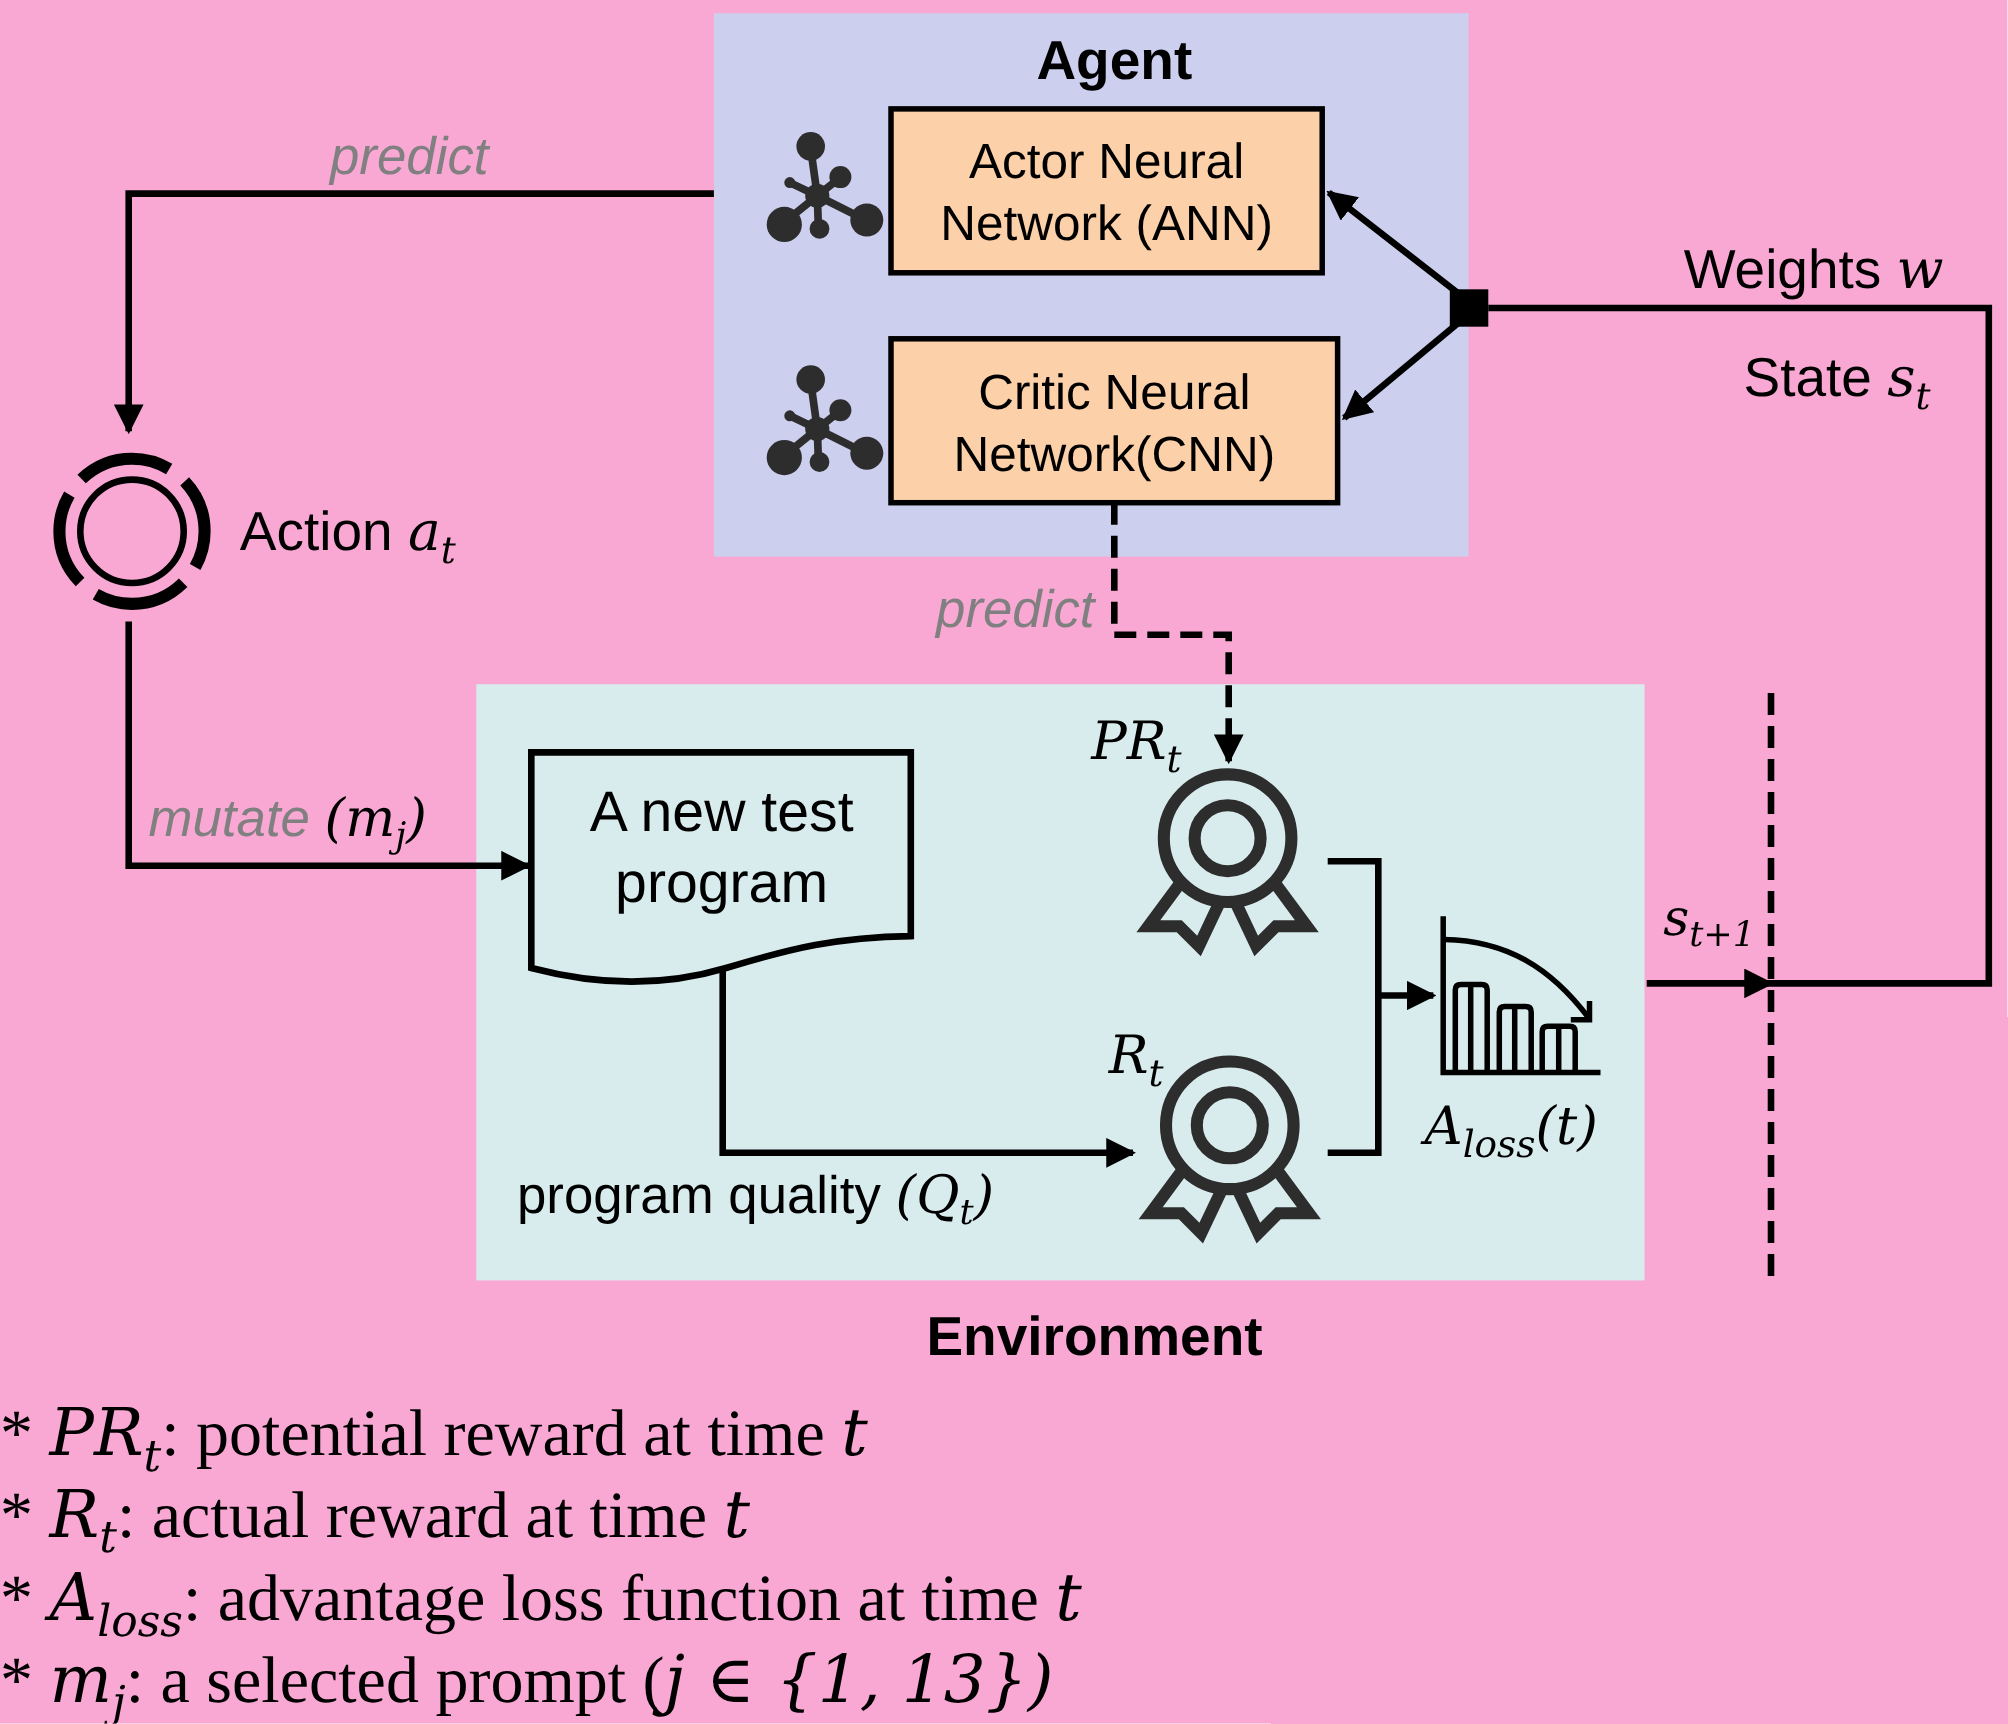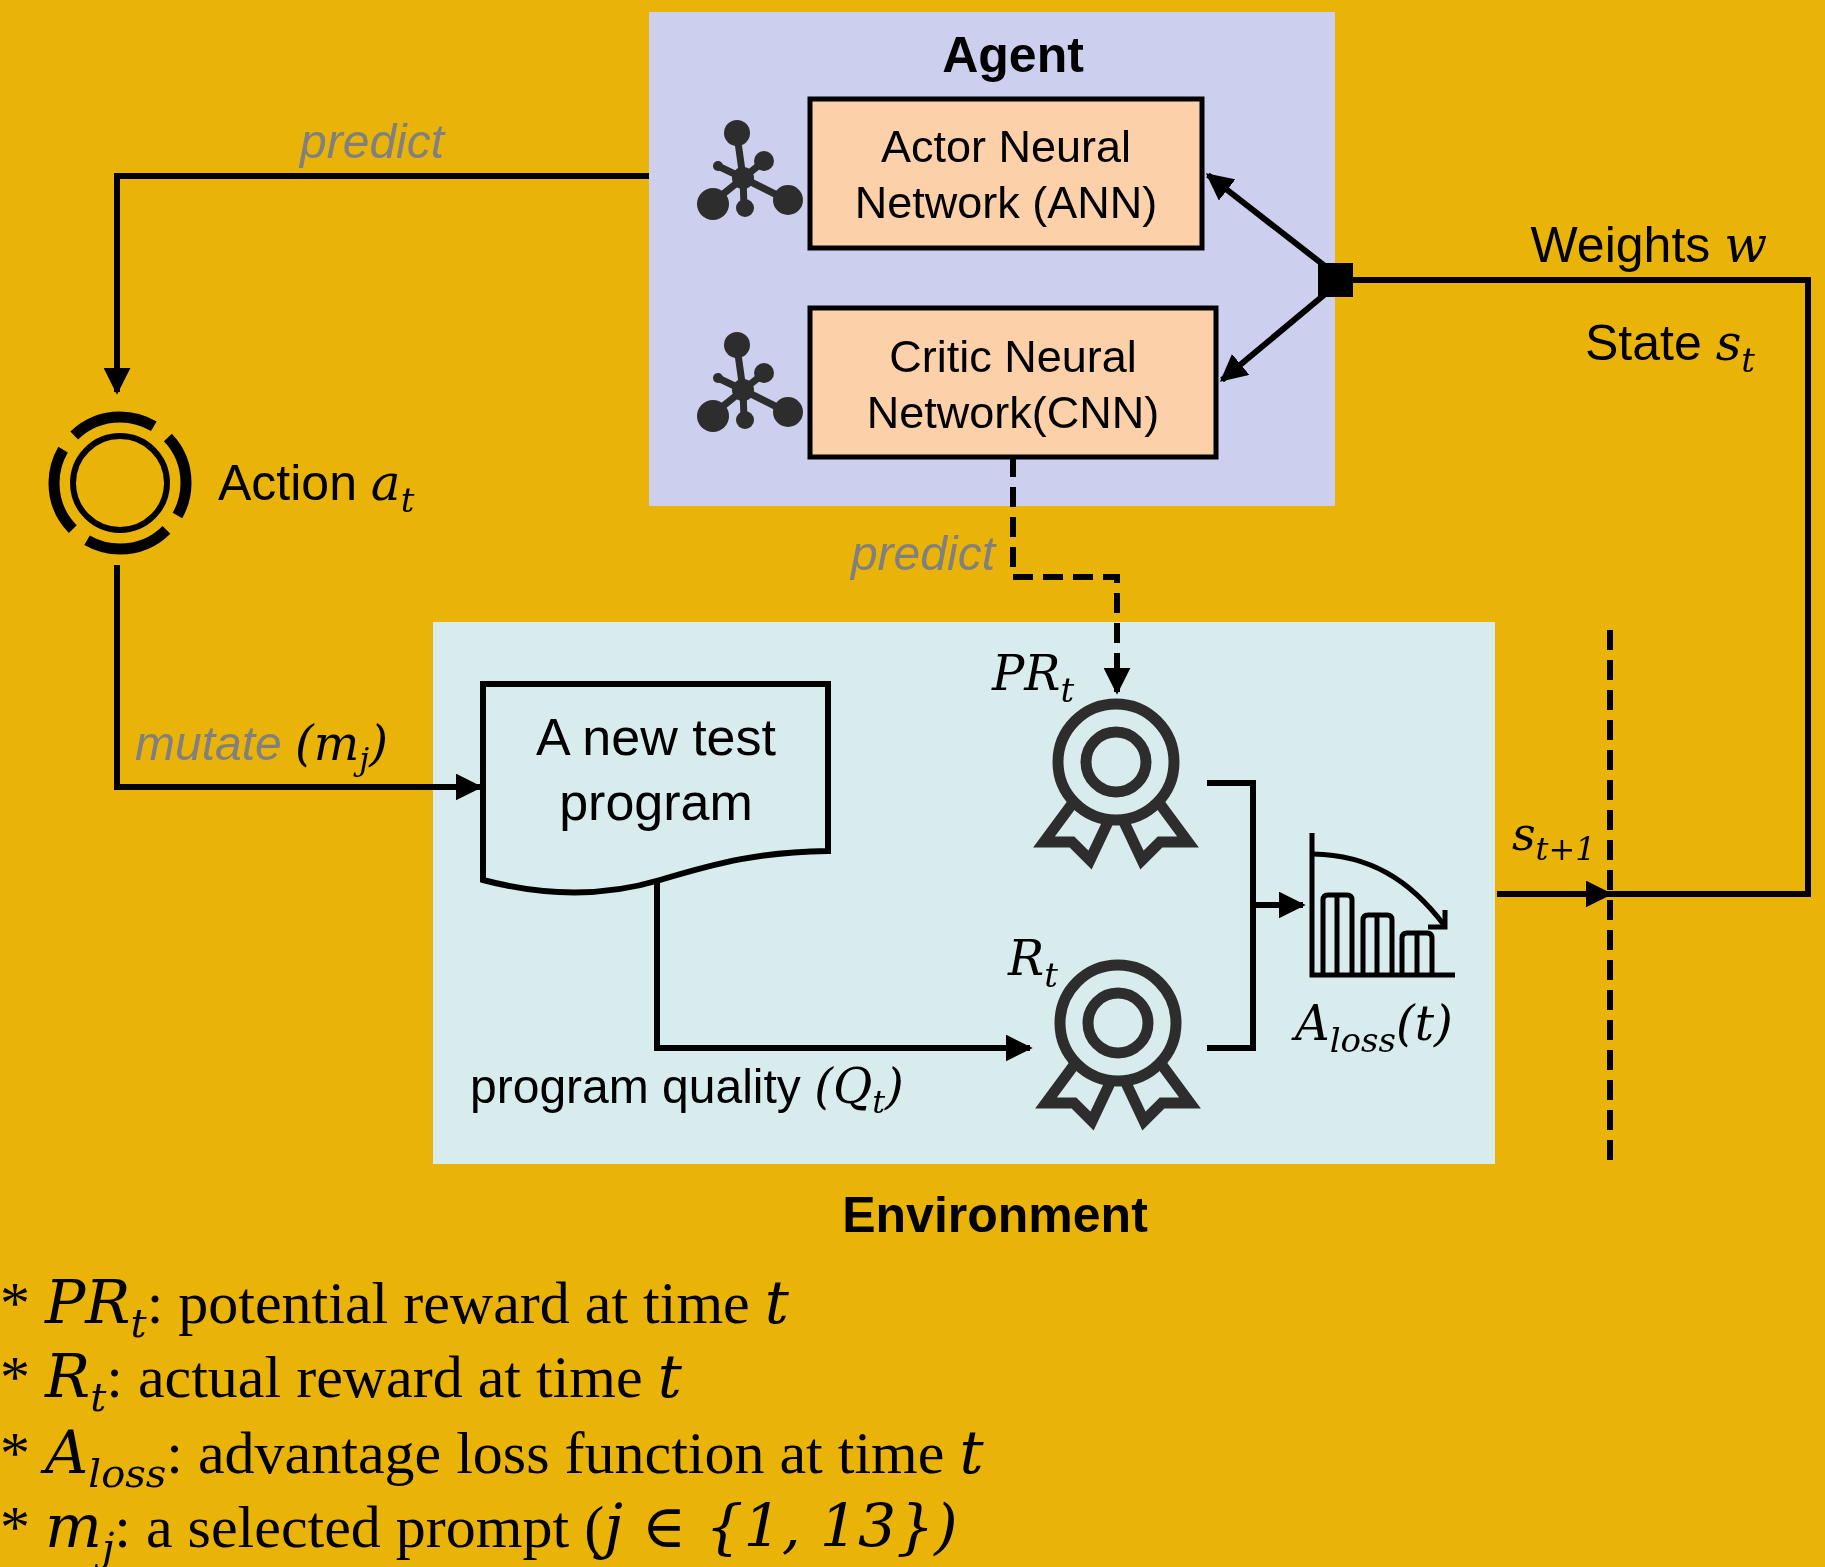--- a/index.html
+++ b/index.html
@@ -1,16 +1,16 @@
 <!DOCTYPE html>
 <html><head>
 <meta charset="utf-8">
 <style>
   html, body { margin: 0; padding: 0; background: #ffffff; }
-  #stage { position: relative; width: 1825px; height: 1567px; overflow: hidden; background: #eab308; }
+  #stage { position: relative; width: 1825px; height: 1567px; overflow: hidden; background: #f9a8d4; }
   svg#diagram { position: absolute; left: 0; top: 0; }
   .sans { font-family: "Liberation Sans", sans-serif; }
   .serif { font-family: "Liberation Serif", serif; }
   .label { fill: #000; }
   .grey { fill: #808080; font-style: italic; }
   .math { font-family: "DejaVu Serif", serif; font-style: italic; }
   .bold { font-weight: bold; }
   .line { stroke: #000; stroke-width: 6; fill: none; }
   .dash { stroke: #000; stroke-width: 6; fill: none; stroke-dasharray: 20 10; }
   .icon-dark { fill: #2d2d2d; }

